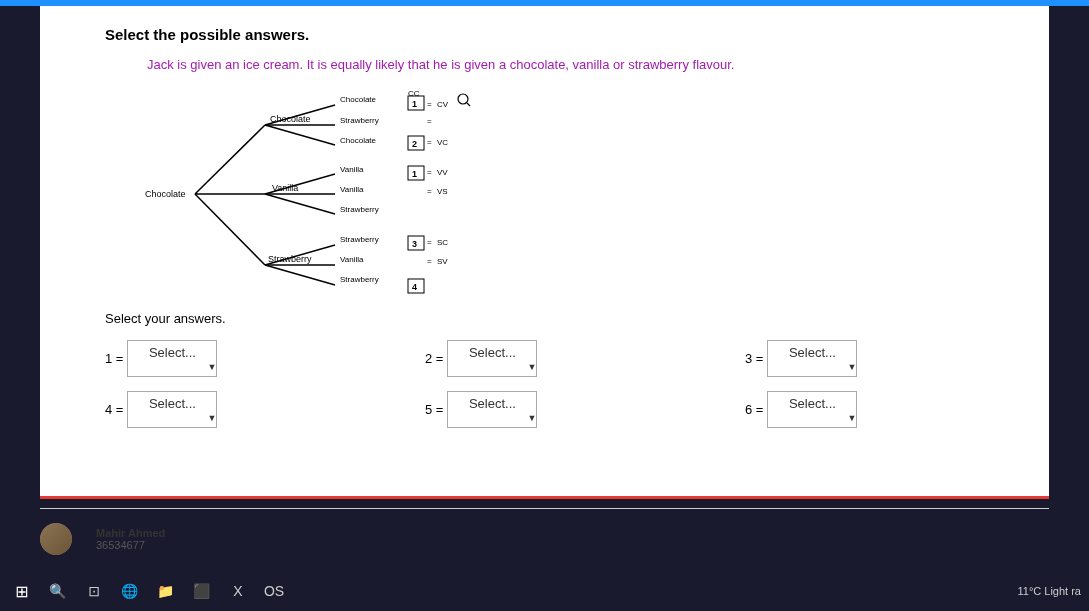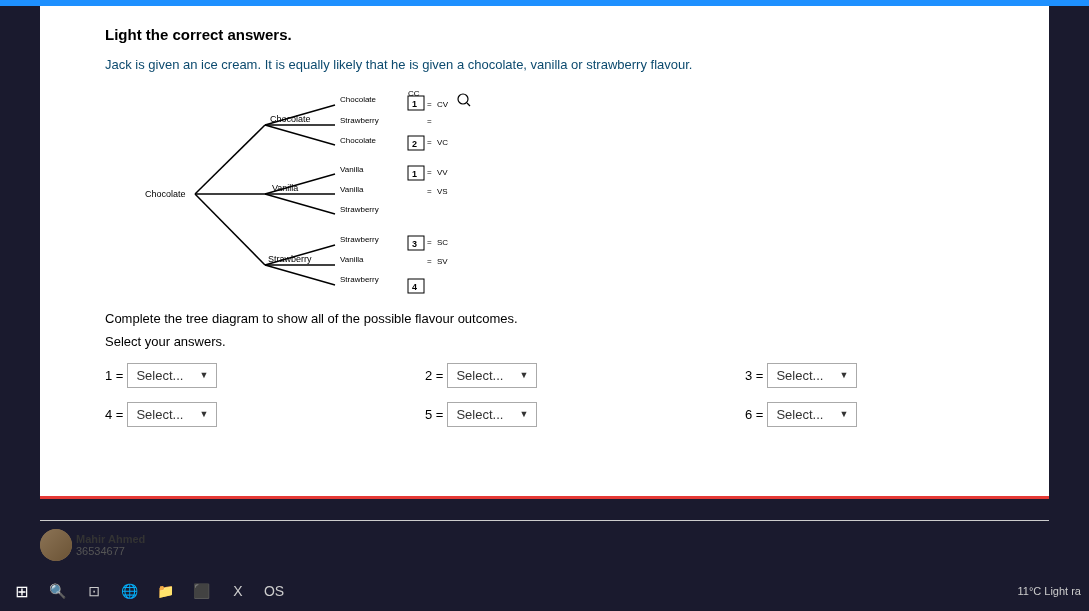--- a/index.html
+++ b/index.html
@@ -30,23 +30,24 @@
 
     .question-title {
       font-size: 15px;
       font-weight: bold;
       color: #000;
       margin-bottom: 12px;
     }
 
     .question-text {
       font-size: 13px;
-      color: #0c4a6e;
+      color: #a21caf;
       margin-bottom: 12px;
       line-height: 1.5;
+      margin-left: 42px;
     }
 
     
     .tree-container {
       position: relative;
       width: 380px;
       height: 210px;
       margin-left: 20px;
       margin-bottom: 14px;
     }
@@ -86,26 +87,27 @@
     .answer-label {
       font-size: 13px;
       color: #000;
     }
 
     .select-dropdown {
       display: flex;
       align-items: center;
       border: 1px solid #aaa;
       background: #fff;
-      padding: 4px 8px;
+      padding: 4px 0;
       font-size: 13px;
       cursor: pointer;
       min-width: 90px;
       position: relative;
       gap: 2px;
+      flex-direction: column;
     }
 
     .select-dropdown span {
       color: #333;
     }
 
     .dropdown-arrow {
       font-size: 9px;
       color: #555;
       margin-left: auto;
@@ -150,22 +152,22 @@
       font-size: 11px;
     }
 
     
     .user-info-bar {
       position: absolute;
       bottom: 42px;
       left: 40px;
       display: flex;
       align-items: center;
-      gap: 4px;
-      padding: 8px 0;
+      gap: 24px;
+      padding: 14px 0;
       border-top: 1px solid #ccc;
       width: calc(100% - 80px);
     }
 
     .user-avatar {
       width: 32px;
       height: 32px;
       background: #8B7355;
       border-radius: 50%;
       display: flex;
@@ -204,21 +206,21 @@
     }
   </style>
 </head>
 <body>
 
 <div class="top-bar"></div>
 
 <div class="main-content-wrapper">
   <div class="main-content">
 
-    <div class="question-title">Light the correct answers.</div>
+    <div class="question-title">Select the possible answers.</div>
     <div class="question-text">Jack is given an ice cream. It is equally likely that he is given a chocolate, vanilla or strawberry flavour.</div>
 
     <div class="tree-container">
       <svg class="tree-svg" width="380" height="215">
 
         <line x1="70" y1="107" x2="140" y2="38" stroke="#000" stroke-width="1.5"></line>
 
         <line x1="70" y1="107" x2="140" y2="107" stroke="#000" stroke-width="1.5"></line>
 
         <line x1="70" y1="107" x2="140" y2="178" stroke="#000" stroke-width="1.5"></line>
@@ -287,21 +289,20 @@
         <text x="312" y="177" font-size="8" fill="#000" font-family="Arial">SV</text>
 
         <rect x="283" y="192" width="16" height="14" fill="#fff" stroke="#000" stroke-width="1"></rect>
         <text x="287" y="203" font-size="9" fill="#000" font-family="Arial" font-weight="bold">4</text>
 
         <circle cx="338" cy="12" r="5" fill="none" stroke="#000" stroke-width="1.2"></circle>
         <line x1="342" y1="16" x2="345" y2="19" stroke="#000" stroke-width="1.2"></line>
       </svg>
     </div>
 
-    <div class="complete-text">Complete the tree diagram to show all of the possible flavour outcomes.</div>
     <div class="select-answers-text">Select your answers.</div>
 
     <div class="answers-row">
       <div class="answer-item">
         <span class="answer-label">1 =</span>
         <div class="select-dropdown">
           <span>Select...</span>
           <span class="dropdown-arrow">▼</span>
         </div>
       </div>

